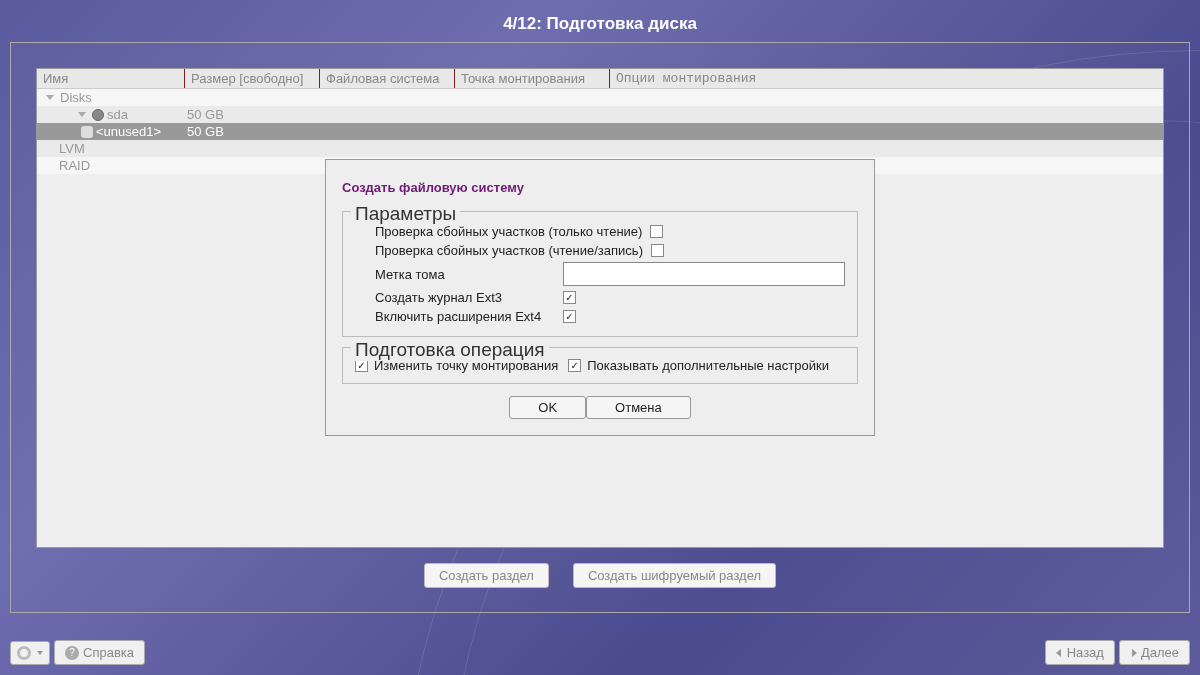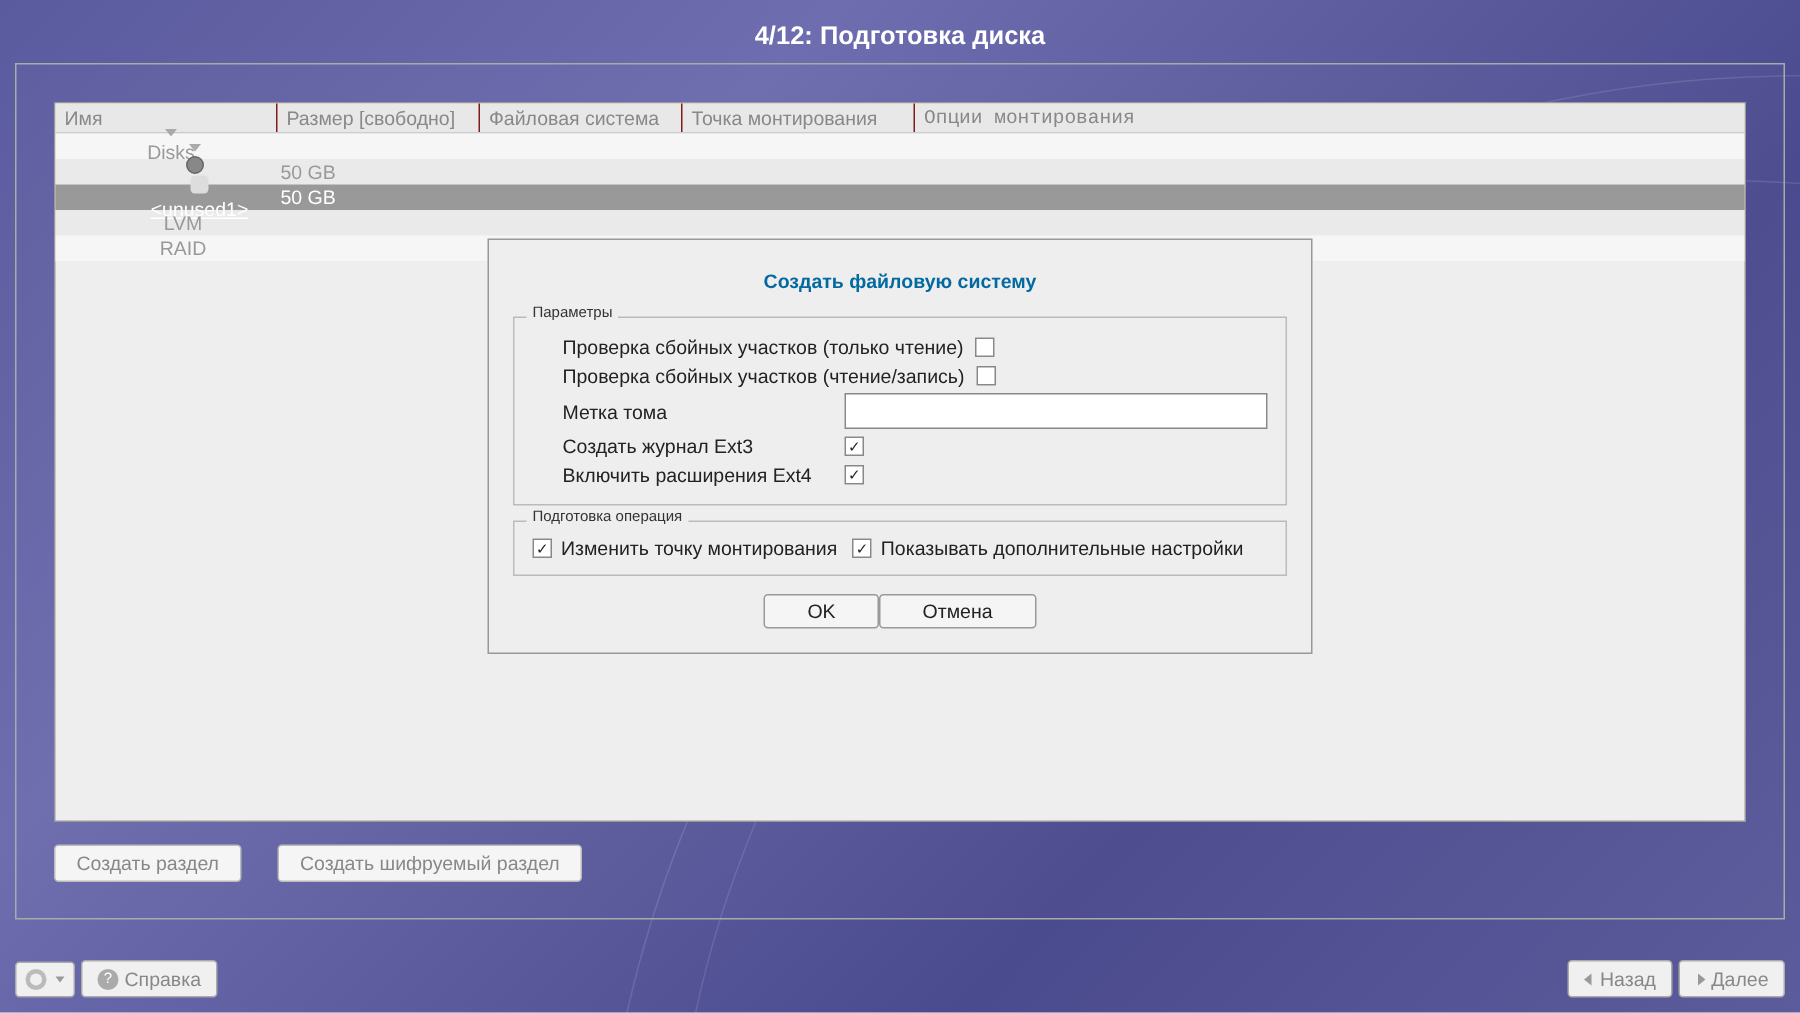--- a/index.html
+++ b/index.html
@@ -18,41 +18,41 @@
 
 .tree-header { display: flex; background: #e8e8e8; border-bottom: 1px solid #ccc; }
 .tree-header-cell { padding: 2px 6px; color: #888; border-right: 1px solid #7f1d1d; }
 .thc-name { width: 148px; }
 .thc-size { width: 135px; }
 .thc-fs { width: 135px; }
 .thc-mount { width: 155px; }
 .thc-opts { flex: 1; border-right: none; font-family: Liberation Mono, monospace; }
 
 .tree-row { display: flex; align-items: center; height: 17px; color: #999; }
-.tree-row .cell-name { display: flex; align-items: center; gap: 3px; flex-direction: column; }
+.tree-row .cell-name { display: flex; align-items: center; gap: 3px; }
 .expander { display: inline-block; width: 0; height: 0; border-left: 4px solid transparent; border-right: 4px solid transparent; border-top: 5px solid #aaa; margin: 0 3px; }
 .row-disks { background: #f6f6f6; }
 .row-sda { background: #eaeaea; }
 .row-unused { background: #999; color: #fff; }
 .row-lvm { background: #eaeaea; }
 .row-raid { background: #f6f6f6; }
 .disk-icon { display: inline-block; width: 12px; height: 12px; background: #888; border-radius: 50%; border: 1px solid #666; }
 .unused-icon { display: inline-block; width: 12px; height: 12px; background: #ddd; border-radius: 3px; }
 .cell-name { width: 148px; padding-left: 6px; }
 .cell-size { width: 135px; padding-left: 2px; }
 
-.action-row { display: flex; justify-content: flex-start; margin-top: 15px; gap: 24px; }
+.action-row { display: flex; justify-content: center; margin-top: 15px; gap: 24px; }
 .action-btn { padding: 4px 14px; background: #f5f5f5; border: 1px solid #bbb; border-radius: 3px; color: #888; cursor: default; }
 
 .dialog { position: absolute; left: 50%; top: 90px; transform: translateX(-50%); width: 550px; background: #eee; border: 1px solid #999; z-index: 10; }
 .dialog-inner { padding: 16px; }
-.dialog-title { text-align: center; font-weight: bold; color: #0369a1; padding: 4px 0 16px; }
+.dialog-title { text-align: left; font-weight: bold; color: #701a75; padding: 4px 0 16px; }
 
 .fieldset { border: 1px solid #bbb; padding: 8px 12px 8px 12px; margin-bottom: 10px; position: relative; }
-.fieldset-legend { position: absolute; top: -9px; left: 8px; background: #eee; padding: 0 4px; color: #333; font-size: 10px; }
+.fieldset-legend { position: absolute; top: -9px; left: 8px; background: #eee; padding: 0 4px; color: #333; font-size: 19px; }
 .form-row { display: flex; align-items: center; margin: 4px 0; gap: 8px; }
 .form-label { color: #222; }
 .form-label-indent { margin-left: 20px; min-width: 180px; }
 .checkbox-box { width: 13px; height: 13px; border: 1px solid #888; background: #fff; display: inline-flex; align-items: center; justify-content: center; font-size: 10px; color: #222; }
 .checkbox-box.checked::after { content: '✓'; }
 .text-input { flex: 1; height: 24px; border: 1px solid #888; background: #fff; padding: 0 4px; }
 
 .next-op-row { display: flex; align-items: center; gap: 6px; padding: 2px 0; }
 
 .dialog-buttons { display: flex; justify-content: center; margin-top: 12px; }
@@ -91,21 +91,21 @@
     </div>
     <div class="tree-row row-sda">
       <div class="cell-name" style="padding-left:38px;">
           <span class="expander"></span>
           <span class="disk-icon"></span>
           <span>sda</span>
         </div>
       <div class="cell-size">50 GB</div>
     </div>
     <div class="tree-row row-unused">
-      <div class="cell-name" style="padding-left:44px;text-decoration:underline;">
+      <div class="cell-name" style="padding-left:44px;">
           <span class="unused-icon"></span>
           <span>&lt;unused1&gt;</span>
         </div>
       <div class="cell-size">50 GB</div>
     </div>
     <div class="tree-row row-lvm">
       <div class="cell-name" style="padding-left:22px;">
           <span>LVM</span>
         </div>
     </div>

